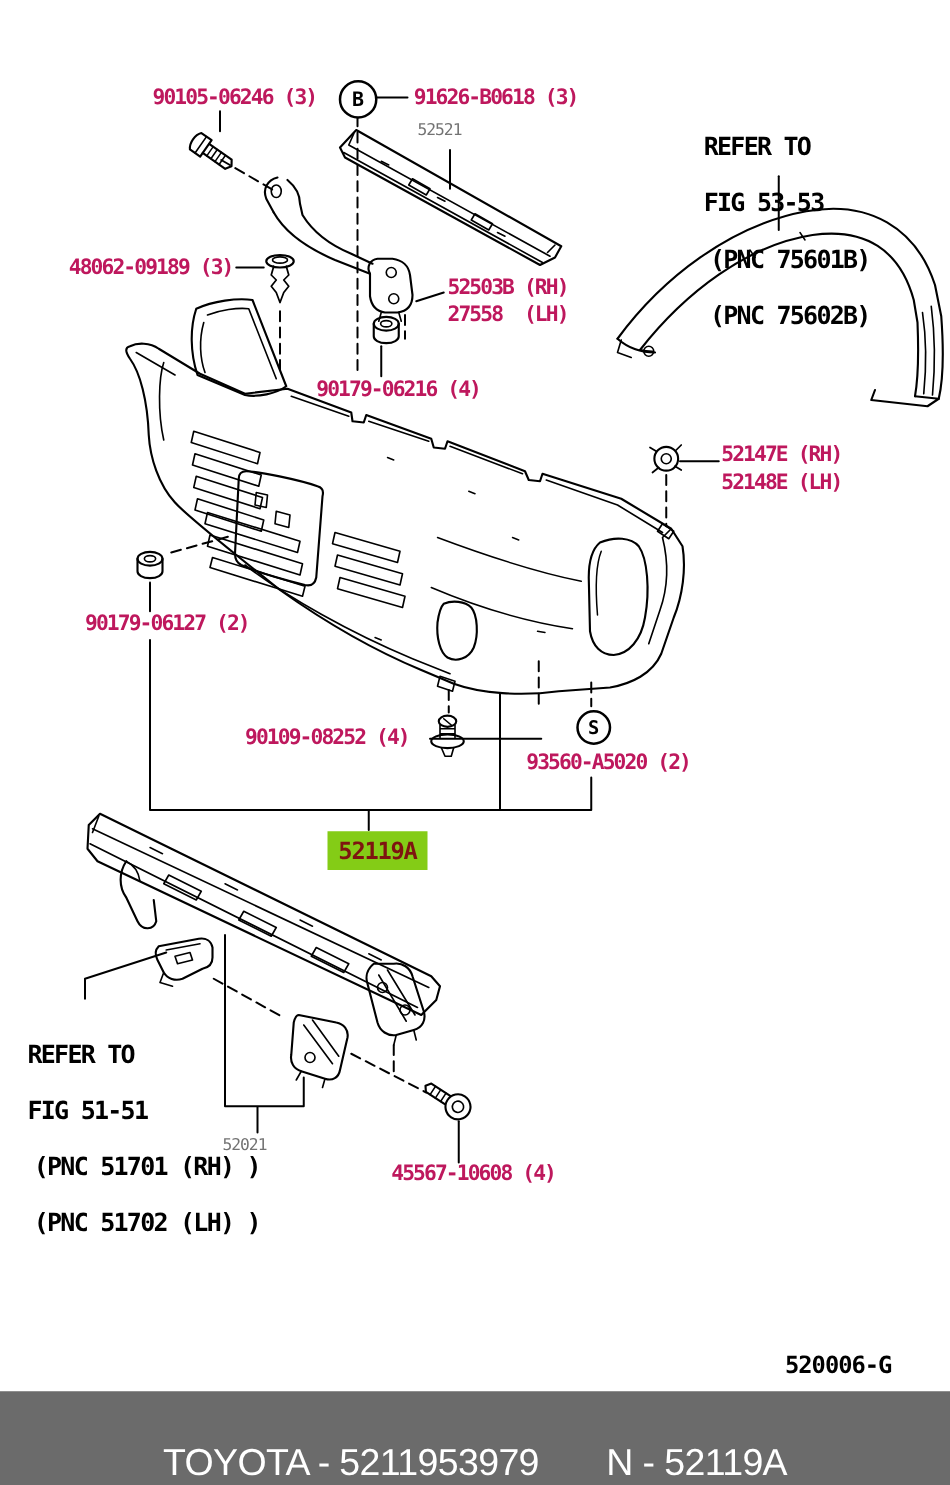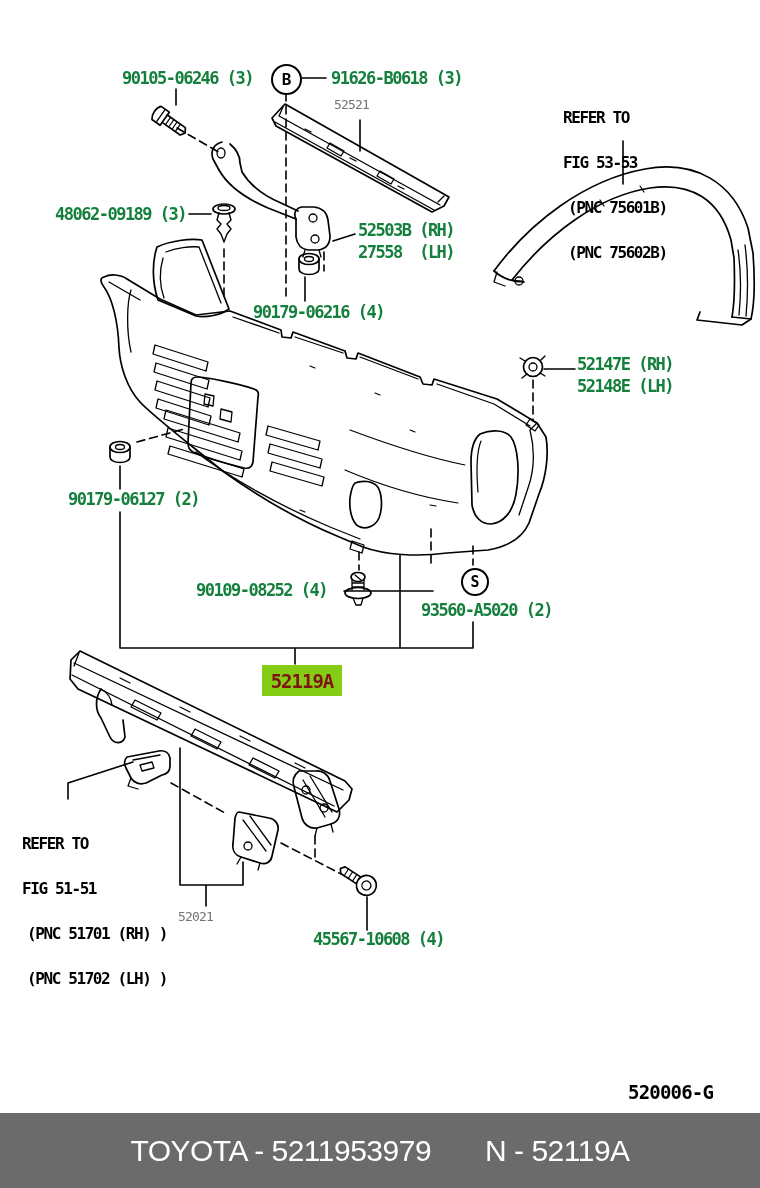--- a/index.html
+++ b/index.html
@@ -1,38 +1,38 @@
 <!DOCTYPE html>
 <html><head>
 <meta charset="utf-8">
 <style>
   html,body{margin:0;padding:0;background:#fff;}
   .stage{position:relative;width:760px;height:1188px;background:#ffffff;overflow:hidden;
          font-family:"DejaVu Sans Mono", monospace;}
   svg.art{position:absolute;left:0;top:0;}
   svg.art *{vector-effect:non-scaling-stroke;}
   .lbl{position:absolute;font-weight:bold;font-size:17px;line-height:17px;
-       letter-spacing:-1.5px;color:#15803d;white-space:pre;}
+       letter-spacing:-1.5px;color:#be185d;white-space:pre;}
   .lbl-lg{position:absolute;font-weight:normal;font-size:13px;line-height:19px;
        letter-spacing:-0.8px;color:#737373;white-space:pre;}
-  .note{position:absolute;font-weight:bold;font-size:16px;line-height:15px;
+  .note{position:absolute;font-weight:bold;font-size:20px;line-height:15px;
        letter-spacing:-1.4px;color:#000;white-space:pre;}
   .note .ind{margin-left:5px;}
   .marker{position:absolute;border:2.5px solid #000;border-radius:50%;background:#fff;
        display:flex;align-items:center;justify-content:center;
        font-weight:bold;font-size:16px;color:#000;}
   .marker.b{left:271px;top:64px;width:27px;height:27px;}
   .marker.s{left:461px;top:568px;width:24px;height:24px;font-size:15px;}
   .hl{position:absolute;left:262px;top:665px;width:80px;height:31px;
       display:flex;align-items:center;justify-content:center;
       font-weight:bold;font-size:19px;letter-spacing:-1px;}
   .figcode{position:absolute;left:628px;top:1081px;font-weight:bold;font-size:19px;
       letter-spacing:-0.8px;color:#000;white-space:pre;}
   .footer{position:absolute;left:0;top:1113px;width:760px;height:75px;
-      display:flex;align-items:center;justify-content:center;gap:54px;
+      display:flex;align-items:flex-end;justify-content:center;gap:54px;
       font-family:"Liberation Sans", sans-serif;font-size:30px;letter-spacing:-0.5px;
       color:#fff;}
 </style>
 </head>
 <body>
 
 <div class="stage">
 
   <svg class="art" width="760" height="1113" viewBox="0 0 760 1113" fill="none" stroke="#000" stroke-width="1.7" stroke-linecap="round" stroke-linejoin="round">
 

